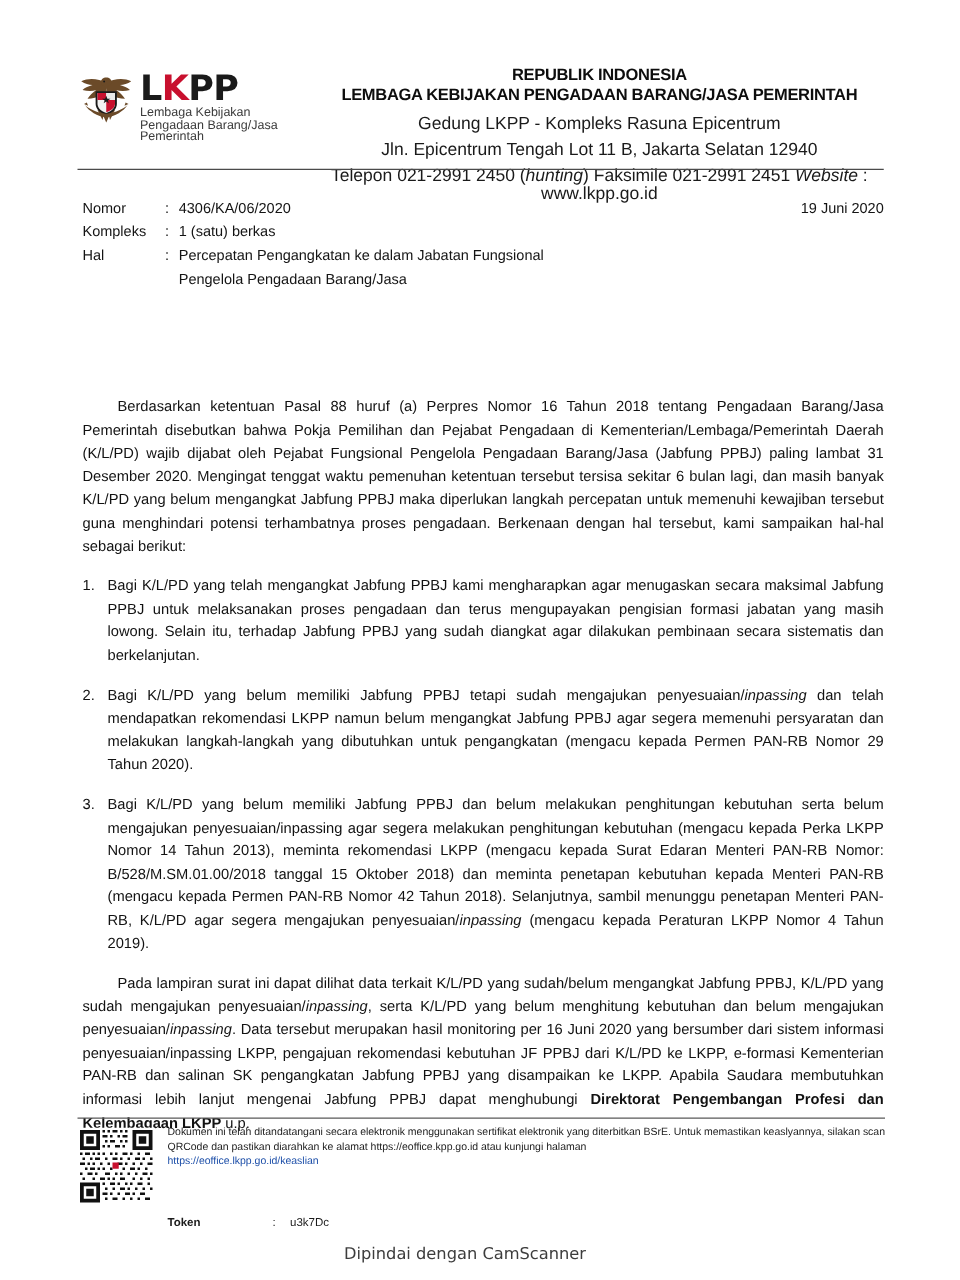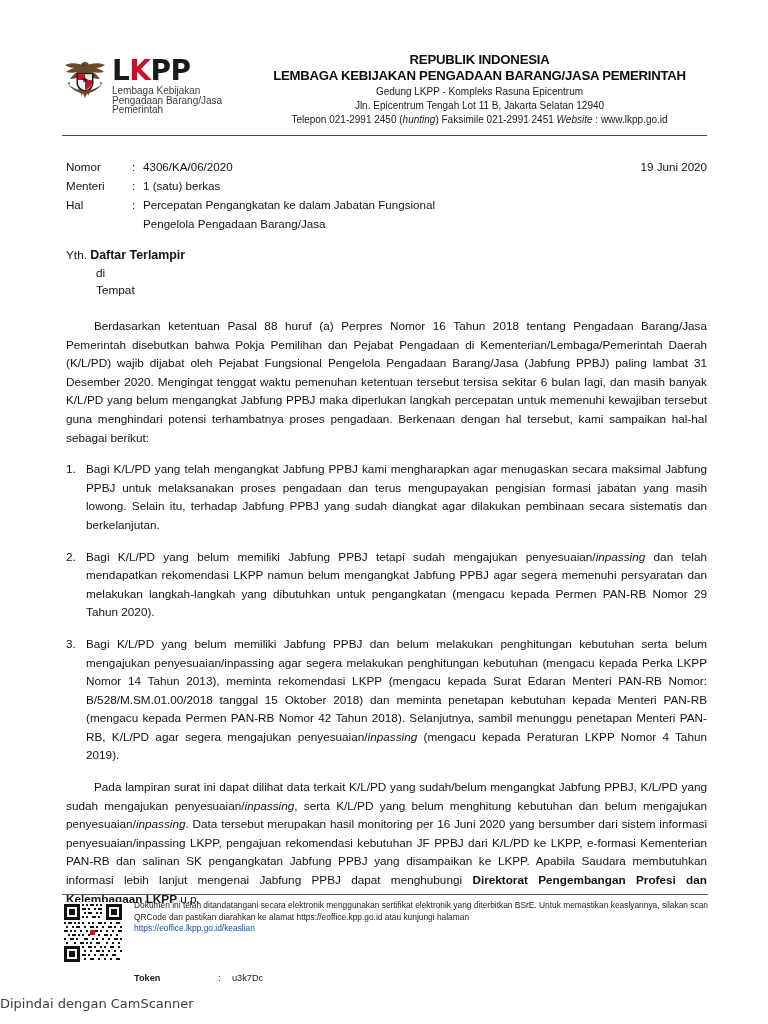--- a/index.html
+++ b/index.html
@@ -68,24 +68,24 @@
     padding-left: 4px;
   }
   .org-title {
     font-weight: bold;
     font-size: 13.2px;
     line-height: 16px;
     letter-spacing: -0.25px;
     color: #0d0d0d;
   }
   .org-addr {
-    font-size: 10px;
+    font-size: 14px;
     line-height: 13.2px;
     color: #1a1a1a;
-    margin-top: 1px;
+    margin-top: 8px;
   }
   .org-addr .ital { font-style: italic; }
   .header-rule {
     position: absolute;
     left: 62px; top: 135px;
     width: 645px; height: 0;
     border-top: 1.6px solid #4a4a4a;
   }
 
   
@@ -184,21 +184,21 @@
   .cert-kv .row { display: flex; margin-top: 36px; }
   .cert-kv .k { width: 84px; flex: 0 0 84px; font-weight: bold; }
   .cert-kv .c { width: 14px; flex: 0 0 14px; }
   .cert-kv .v { flex: 1 1 auto; }
 
   
   .watermark {
     position: absolute;
     left: 0; top: 996px;
     width: 768px;
-    text-align: left;
+    text-align: center;
     padding-right: 24px;
     font-size: 13px;
     color: #3d3d3d;
     font-family: "DejaVu Sans", sans-serif;
   }
 </style>
 </head>
 <body>
 
 <div class="page">
@@ -265,40 +265,34 @@
   <div class="header-rule"></div>
 
   <div class="meta">
     <div class="meta-date">19 Juni 2020</div>
     <div class="meta-row">
       <div class="meta-label">Nomor</div>
       <div class="meta-colon">:</div>
       <div class="meta-val">4306/KA/06/2020</div>
     </div>
     <div class="meta-row">
-      <div class="meta-label">Menteri</div>
+      <div class="meta-label">Kompleks</div>
       <div class="meta-colon">:</div>
       <div class="meta-val">1 (satu) berkas</div>
     </div>
     <div class="meta-row">
       <div class="meta-label">Hal</div>
       <div class="meta-colon">:</div>
       <div class="meta-val">Percepatan Pengangkatan ke dalam Jabatan Fungsional</div>
     </div>
     <div>
       <div class="meta-hal-2">Pengelola Pengadaan Barang/Jasa</div>
     </div>
   </div>
 
-  <div class="addressee">
-    <div class="addr-line1"><span>Yth.</span>
-      <b>Daftar Terlampir</b></div>
-    <div class="addr-ind">di</div>
-    <div class="addr-ind">Tempat</div>
-  </div>
 
   <div class="body-wrap">
 
     <p class="para">Berdasarkan ketentuan Pasal 88 huruf (a) Perpres Nomor 16 Tahun 2018 tentang Pengadaan Barang/Jasa Pemerintah disebutkan bahwa Pokja Pemilihan dan Pejabat Pengadaan di Kementerian/Lembaga/Pemerintah Daerah (K/L/PD) wajib dijabat oleh Pejabat Fungsional Pengelola Pengadaan Barang/Jasa (Jabfung PPBJ) paling lambat 31 Desember 2020.  Mengingat tenggat waktu pemenuhan ketentuan tersebut tersisa sekitar 6 bulan lagi, dan masih banyak K/L/PD yang belum mengangkat Jabfung PPBJ maka diperlukan langkah percepatan untuk memenuhi kewajiban tersebut guna menghindari potensi terhambatnya proses pengadaan. Berkenaan dengan hal tersebut, kami sampaikan hal-hal sebagai berikut:</p>
 
     <ol class="items">
       <li>
         <span class="num">1.</span><span>Bagi K/L/PD yang telah mengangkat Jabfung PPBJ kami mengharapkan agar menugaskan secara maksimal Jabfung PPBJ untuk melaksanakan proses pengadaan dan terus mengupayakan pengisian formasi jabatan yang masih lowong. Selain itu, terhadap Jabfung PPBJ yang sudah diangkat agar dilakukan pembinaan secara sistematis dan berkelanjutan.</span>
       </li>
       <li class="gap-before">

